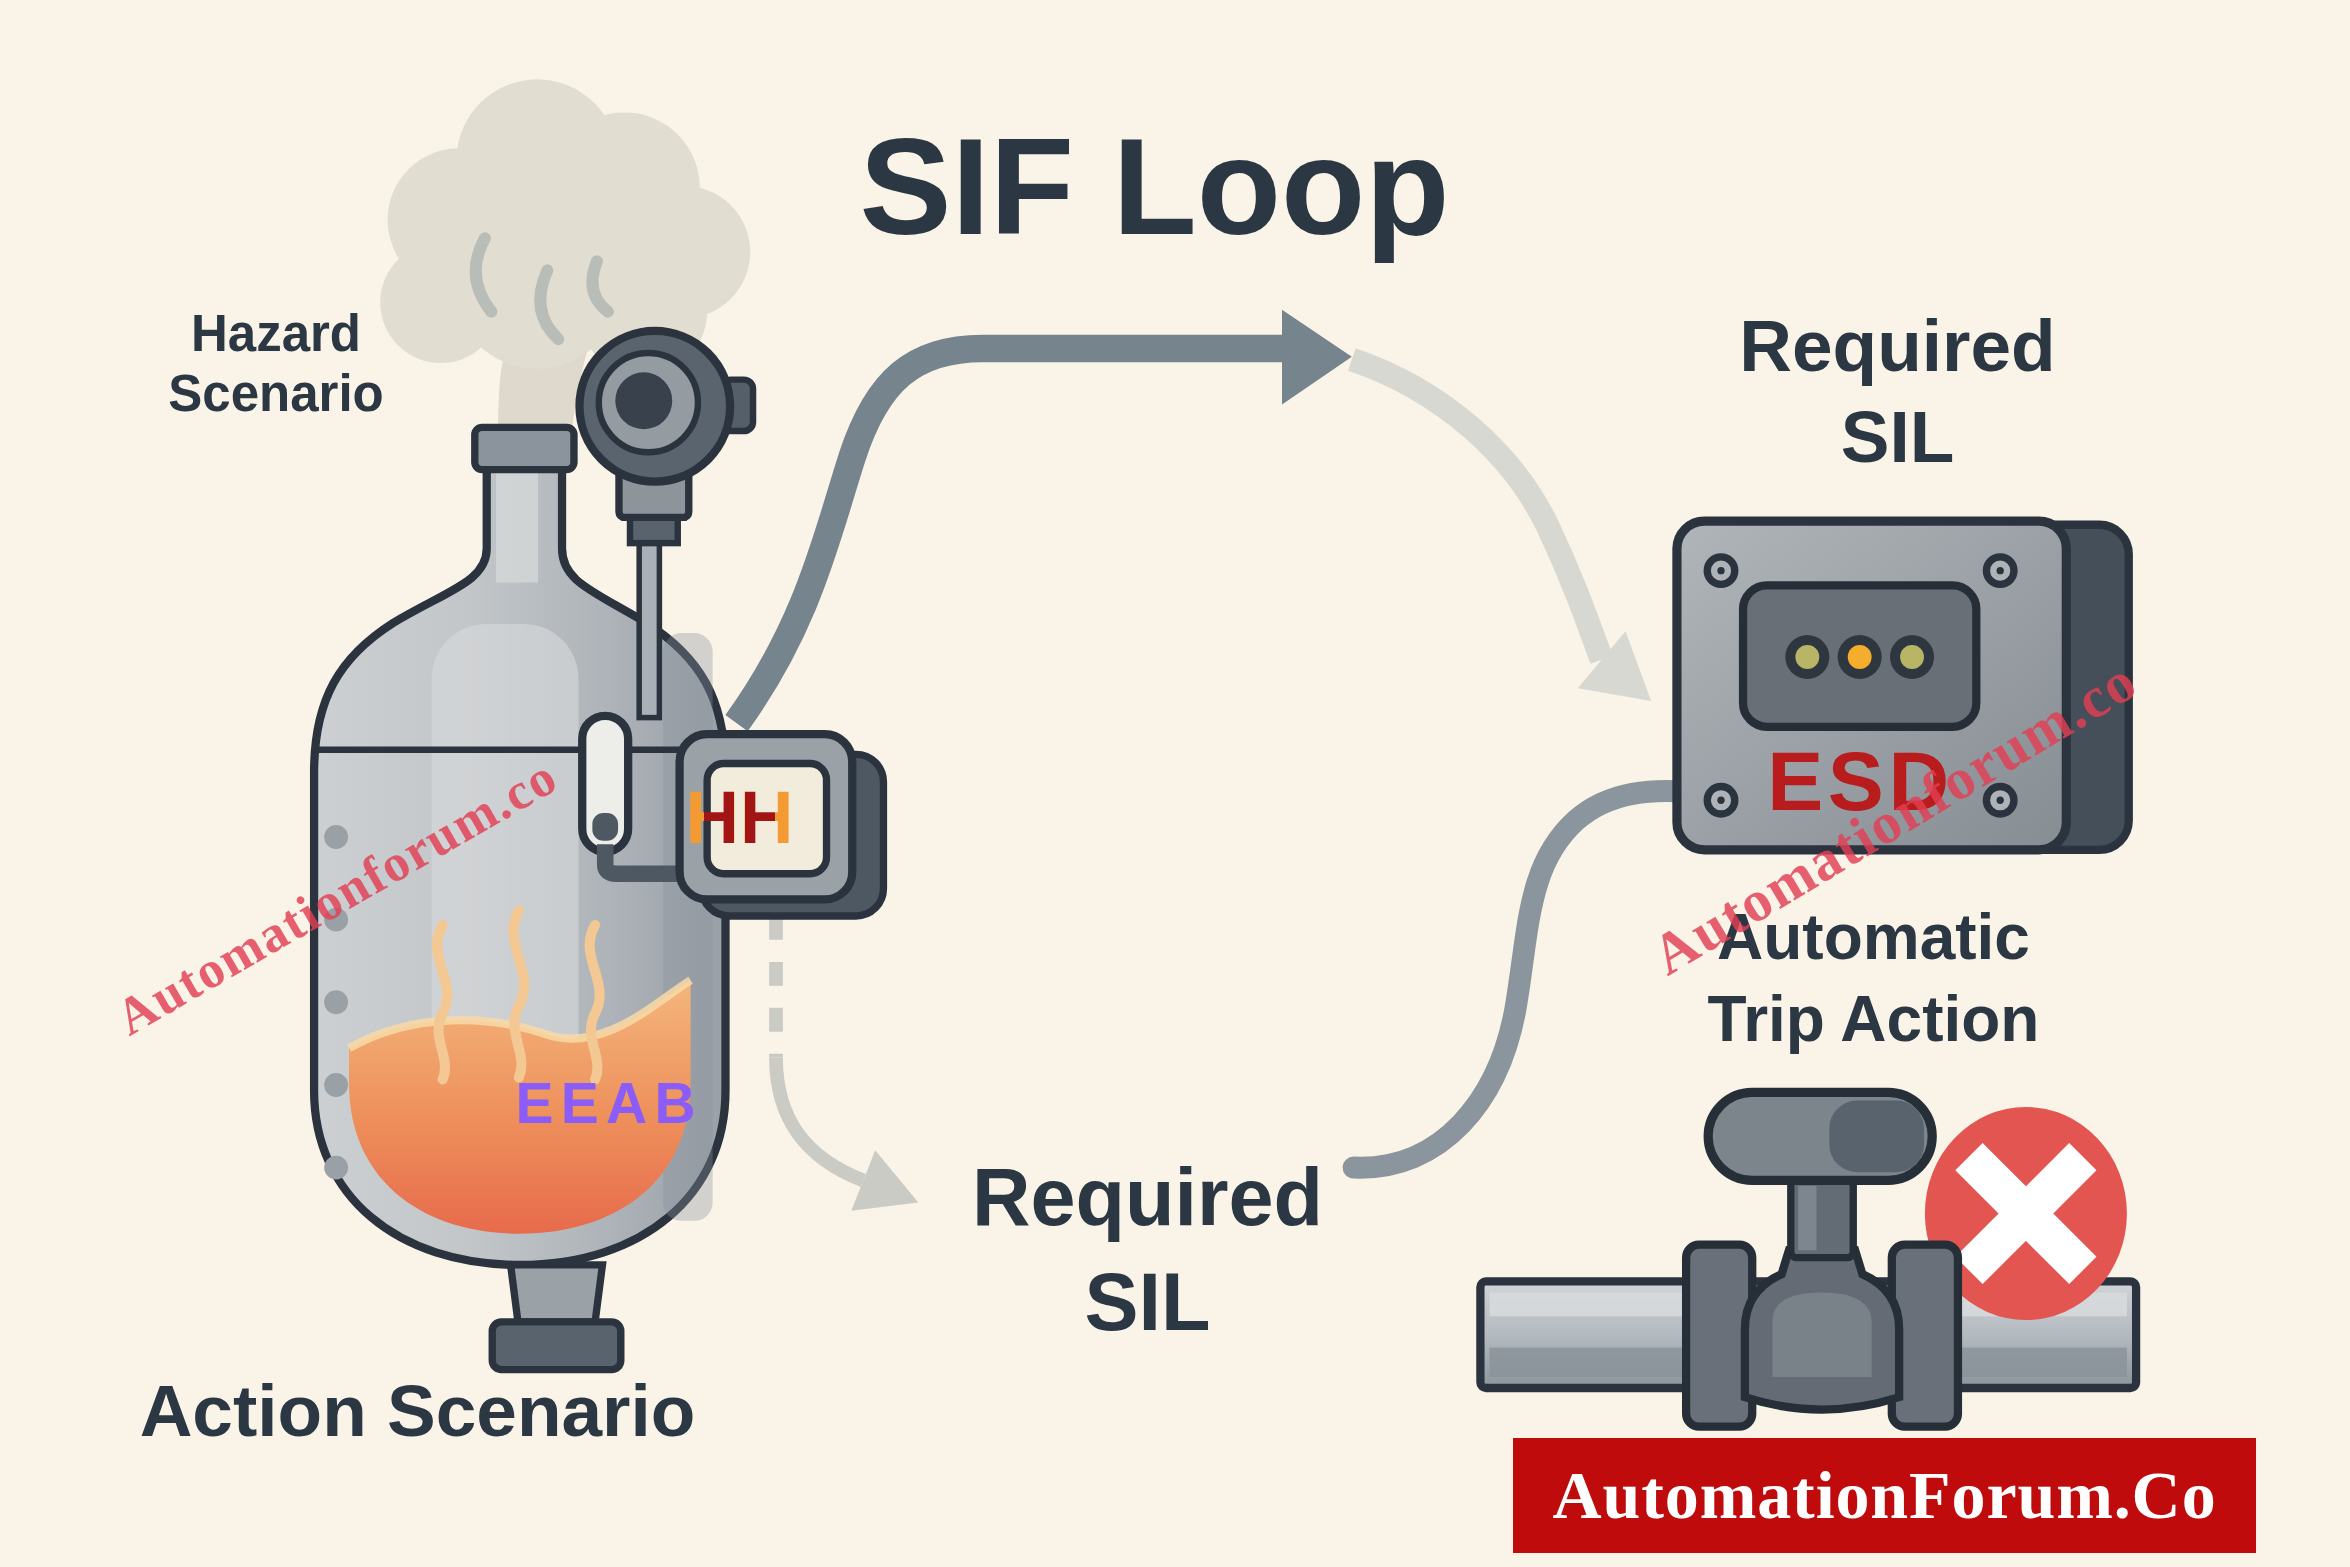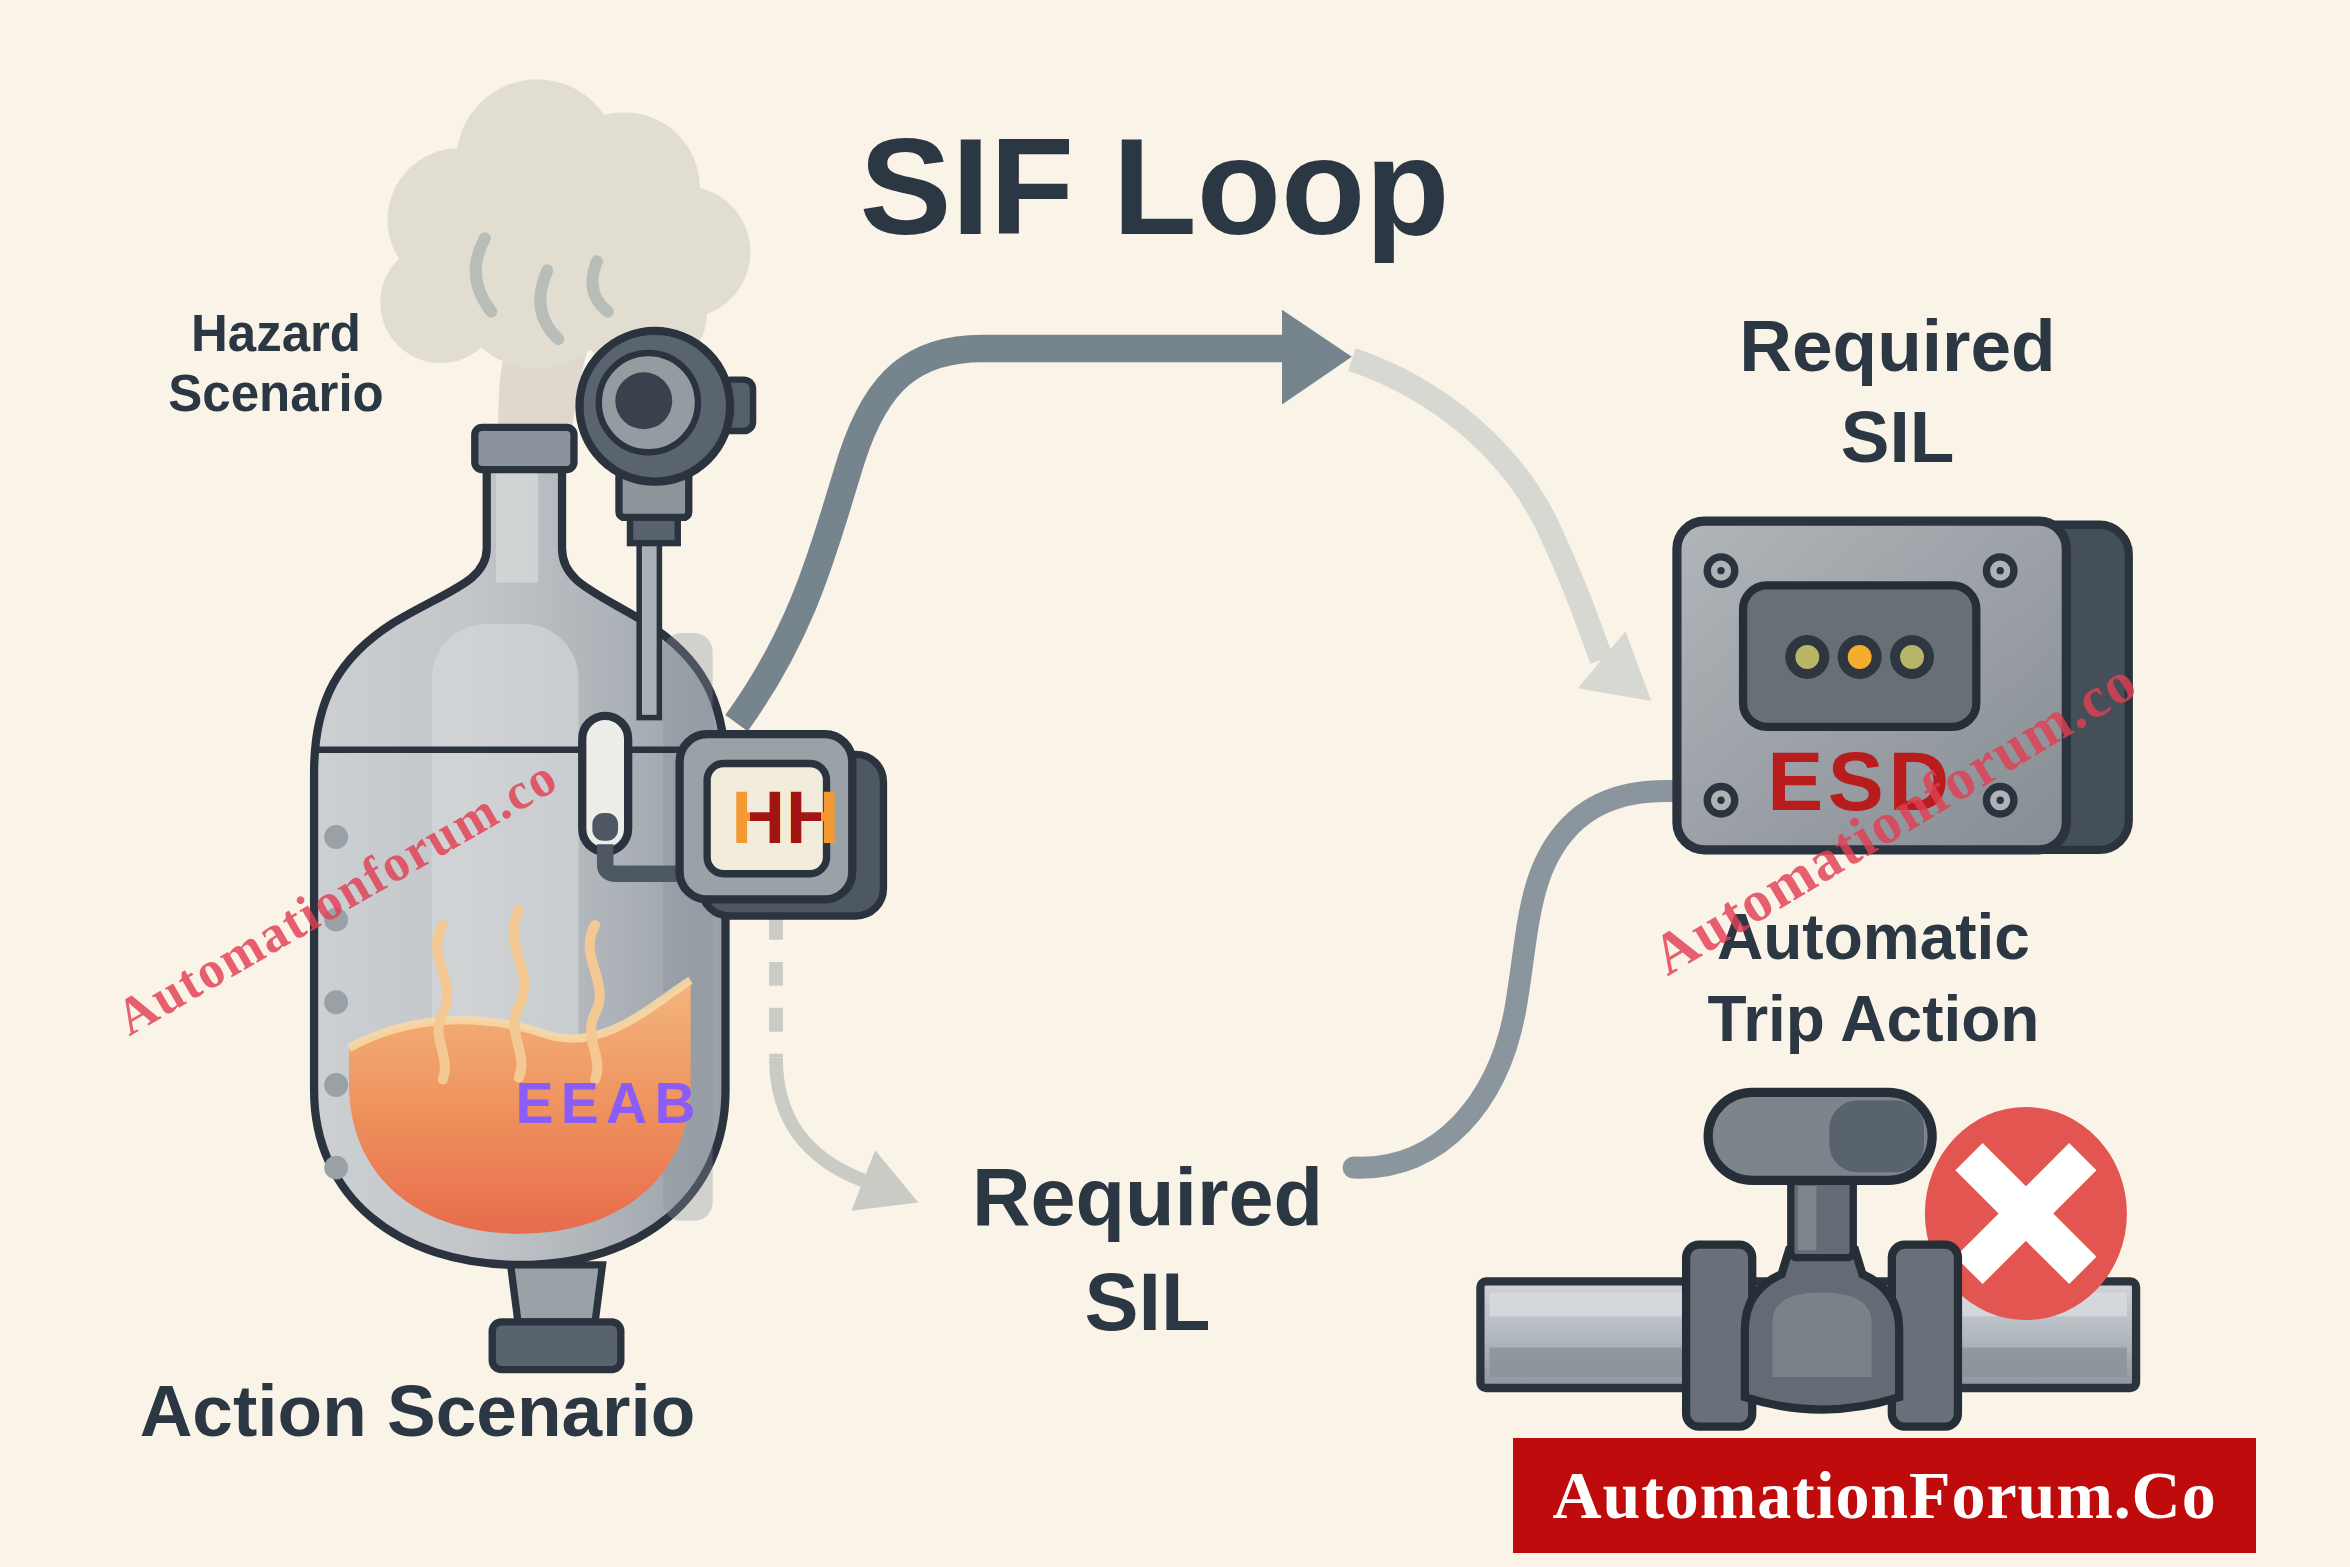--- a/index.html
+++ b/index.html
@@ -8,21 +8,21 @@
   .stage svg{position:absolute;left:0;top:0;}
   .lbl{position:absolute;color:#2c3744;font-weight:700;text-align:center;line-height:1.22;}
   .title{left:824px;top:81px;width:661px;font-size:138px;line-height:1;}
   .hazard-top{left:37px;top:268px;width:478px;font-size:51px;line-height:1.18;}
   .hazard-bottom{left:110px;top:1330px;width:615px;font-size:73px;}
   .required-mid{left:872px;top:1109px;width:551px;font-size:81px;line-height:1.3;}
   .required-top{left:1622px;top:264px;width:551px;font-size:73px;line-height:1.25;}
   .auto-trip{left:1552px;top:861px;width:643px;font-size:64px;line-height:1.28;}
   .eeab{left:336px;top:1034px;width:367px;font-size:57px;color:#8b5cf6;letter-spacing:7.3px;font-weight:700;text-align:right;position:absolute;}
   .esd-lbl{left:1677px;top:694px;width:367px;font-size:84px;color:#b91c1c;letter-spacing:4.6px;}
-  .hh{position:absolute;left:726px;top:727px;width:119px;height:107px;display:flex;align-items:center;justify-content:center;
+  .hh{position:absolute;left:680px;top:727px;width:119px;height:107px;display:flex;align-items:center;justify-content:center;
       font-size:75px;font-weight:700;
       background:linear-gradient(90deg,#f39a33 0 20%,#a31515 20% 45%,#f5c33b 45% 55%,#a31515 55% 80%,#f39a33 80% 100%);
       -webkit-background-clip:text;background-clip:text;color:transparent;}
   .watermark{position:absolute;font-family:"Liberation Serif", serif;font-weight:600;
       color:rgba(226,62,83,0.82);white-space:nowrap;}
   .wm-left{left:87px;top:831px;font-size:52px;transform:rotate(-30deg);transform-origin:center;letter-spacing:1.8px;}
   .wm-right{left:1618px;top:748px;font-size:58px;transform:rotate(-31deg);transform-origin:center;letter-spacing:1.8px;}
   .banner{position:absolute;left:1513px;top:1402px;width:743px;height:115px;background:#bf0b0b;
       display:flex;align-items:center;justify-content:center;color:#ffffff;
       font-family:"Liberation Serif", serif;font-weight:700;font-size:68px;letter-spacing:0.9px;}

